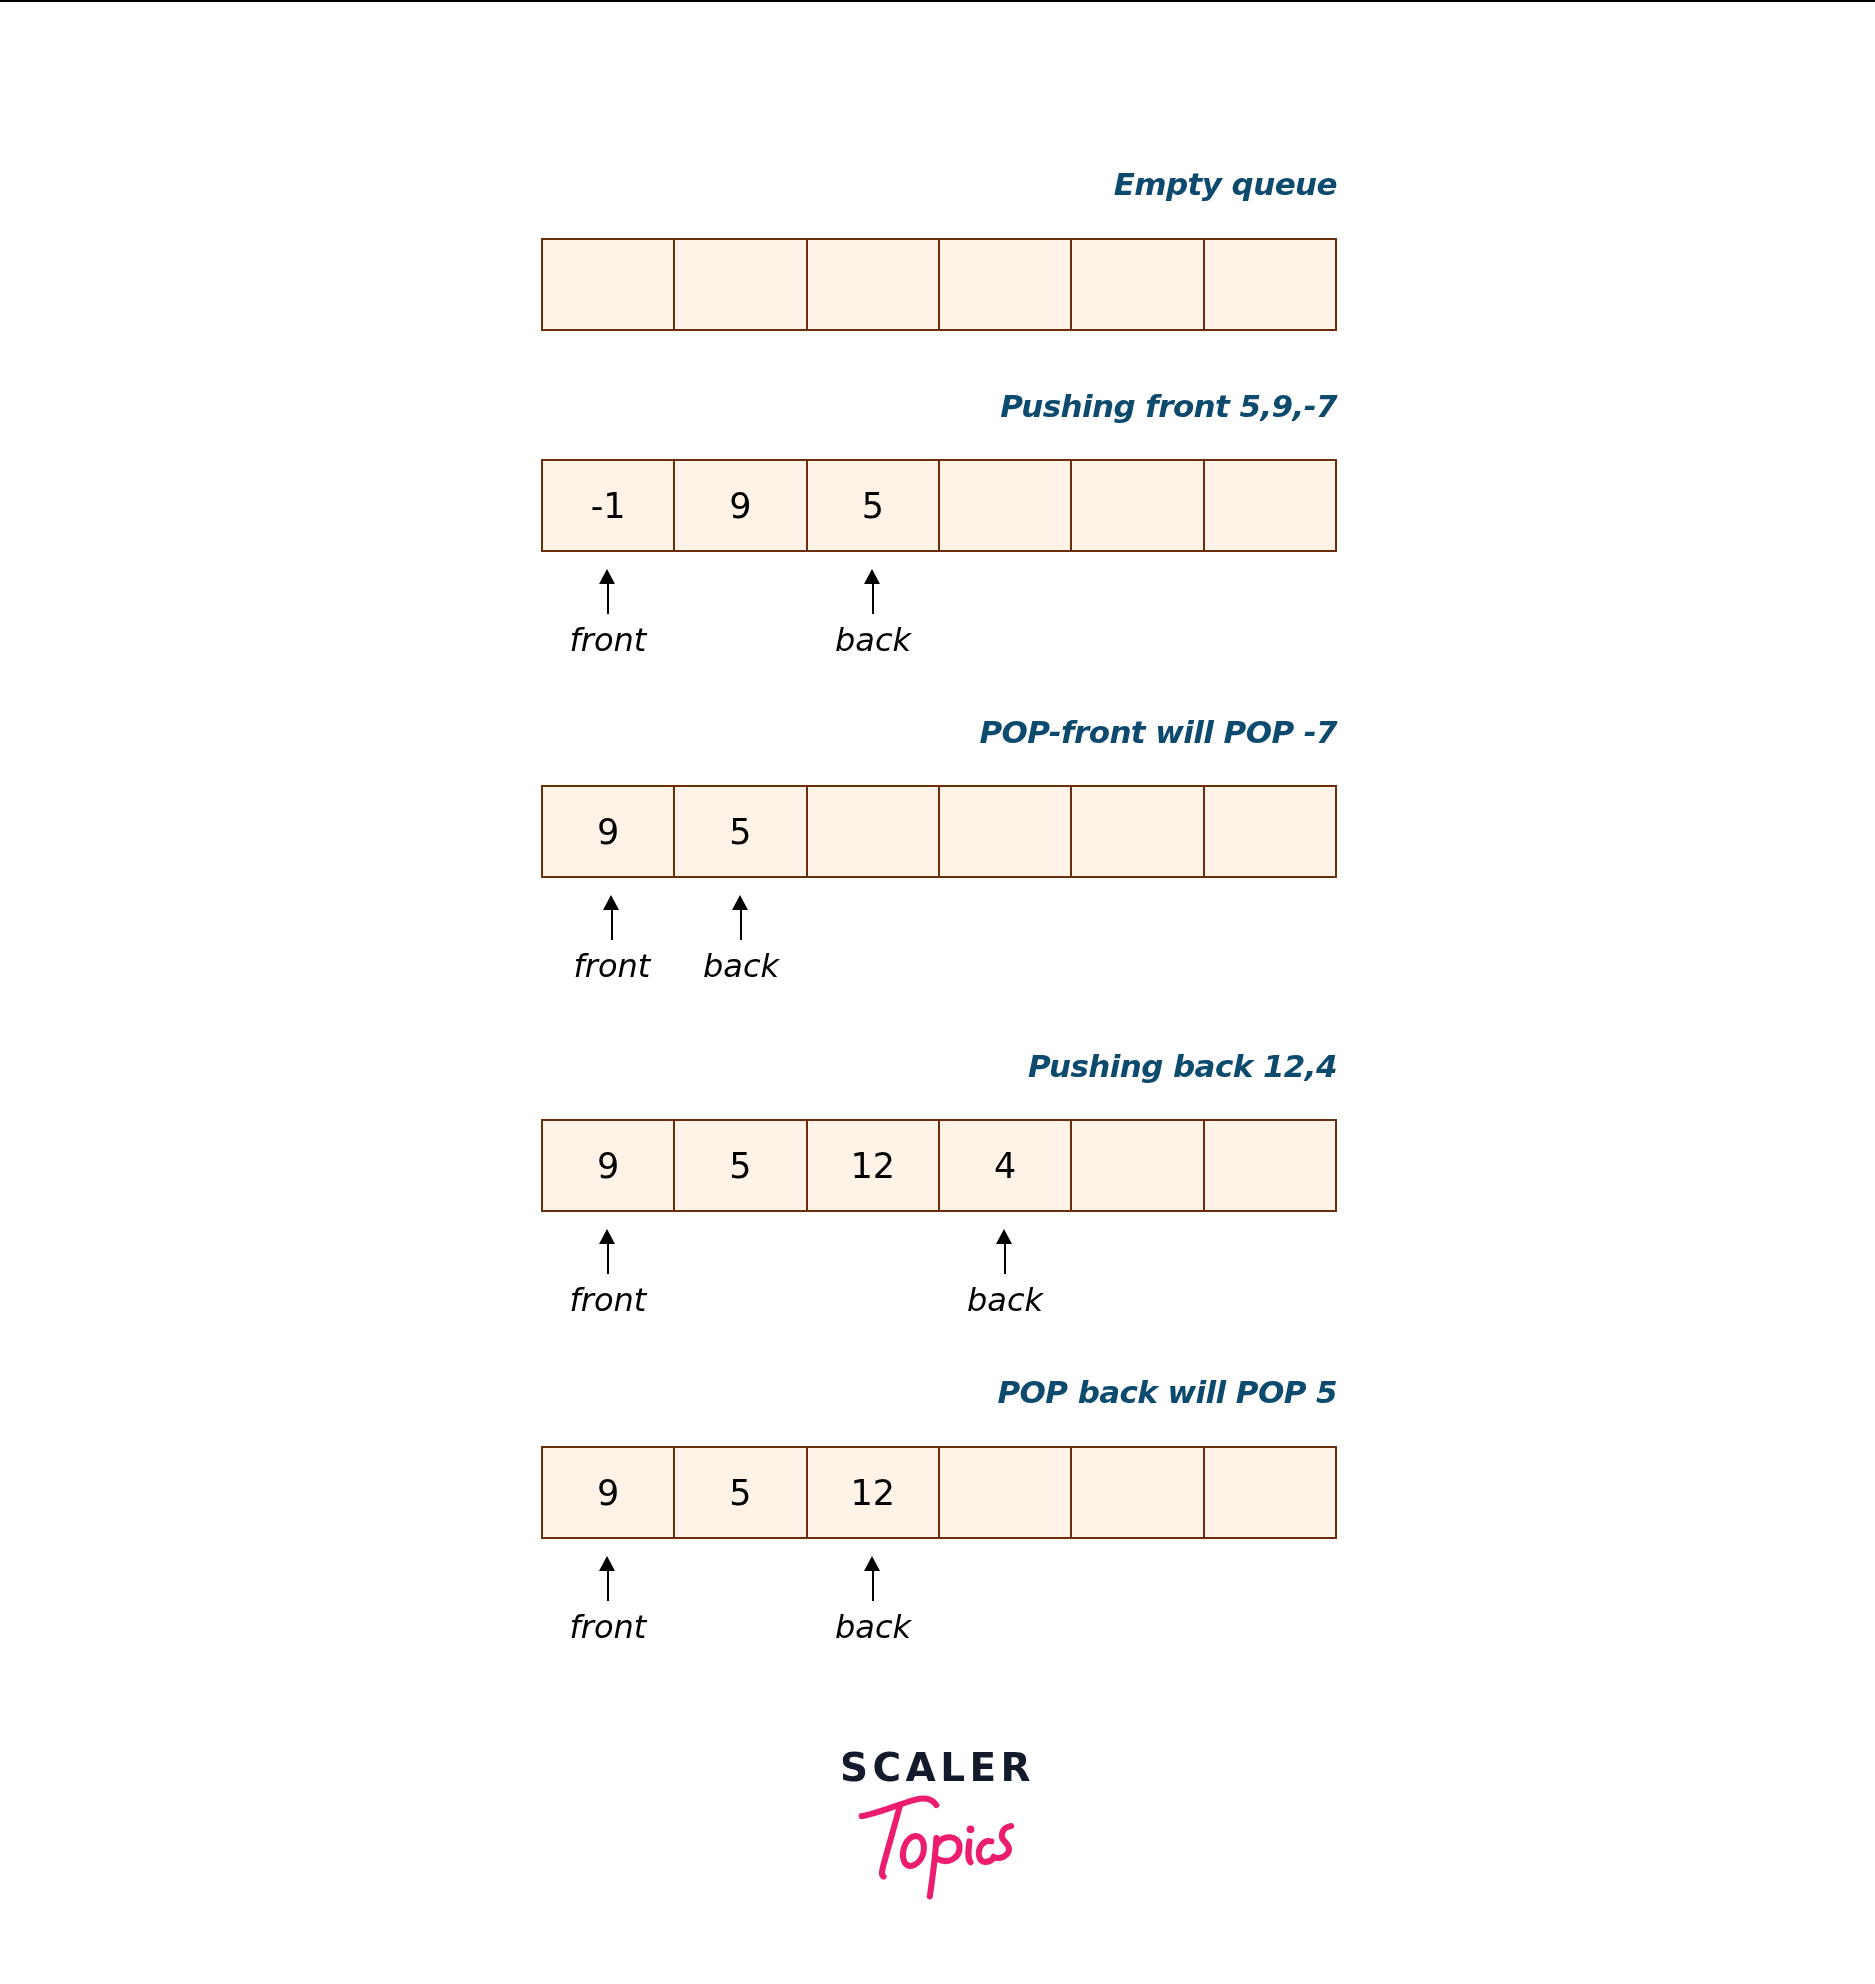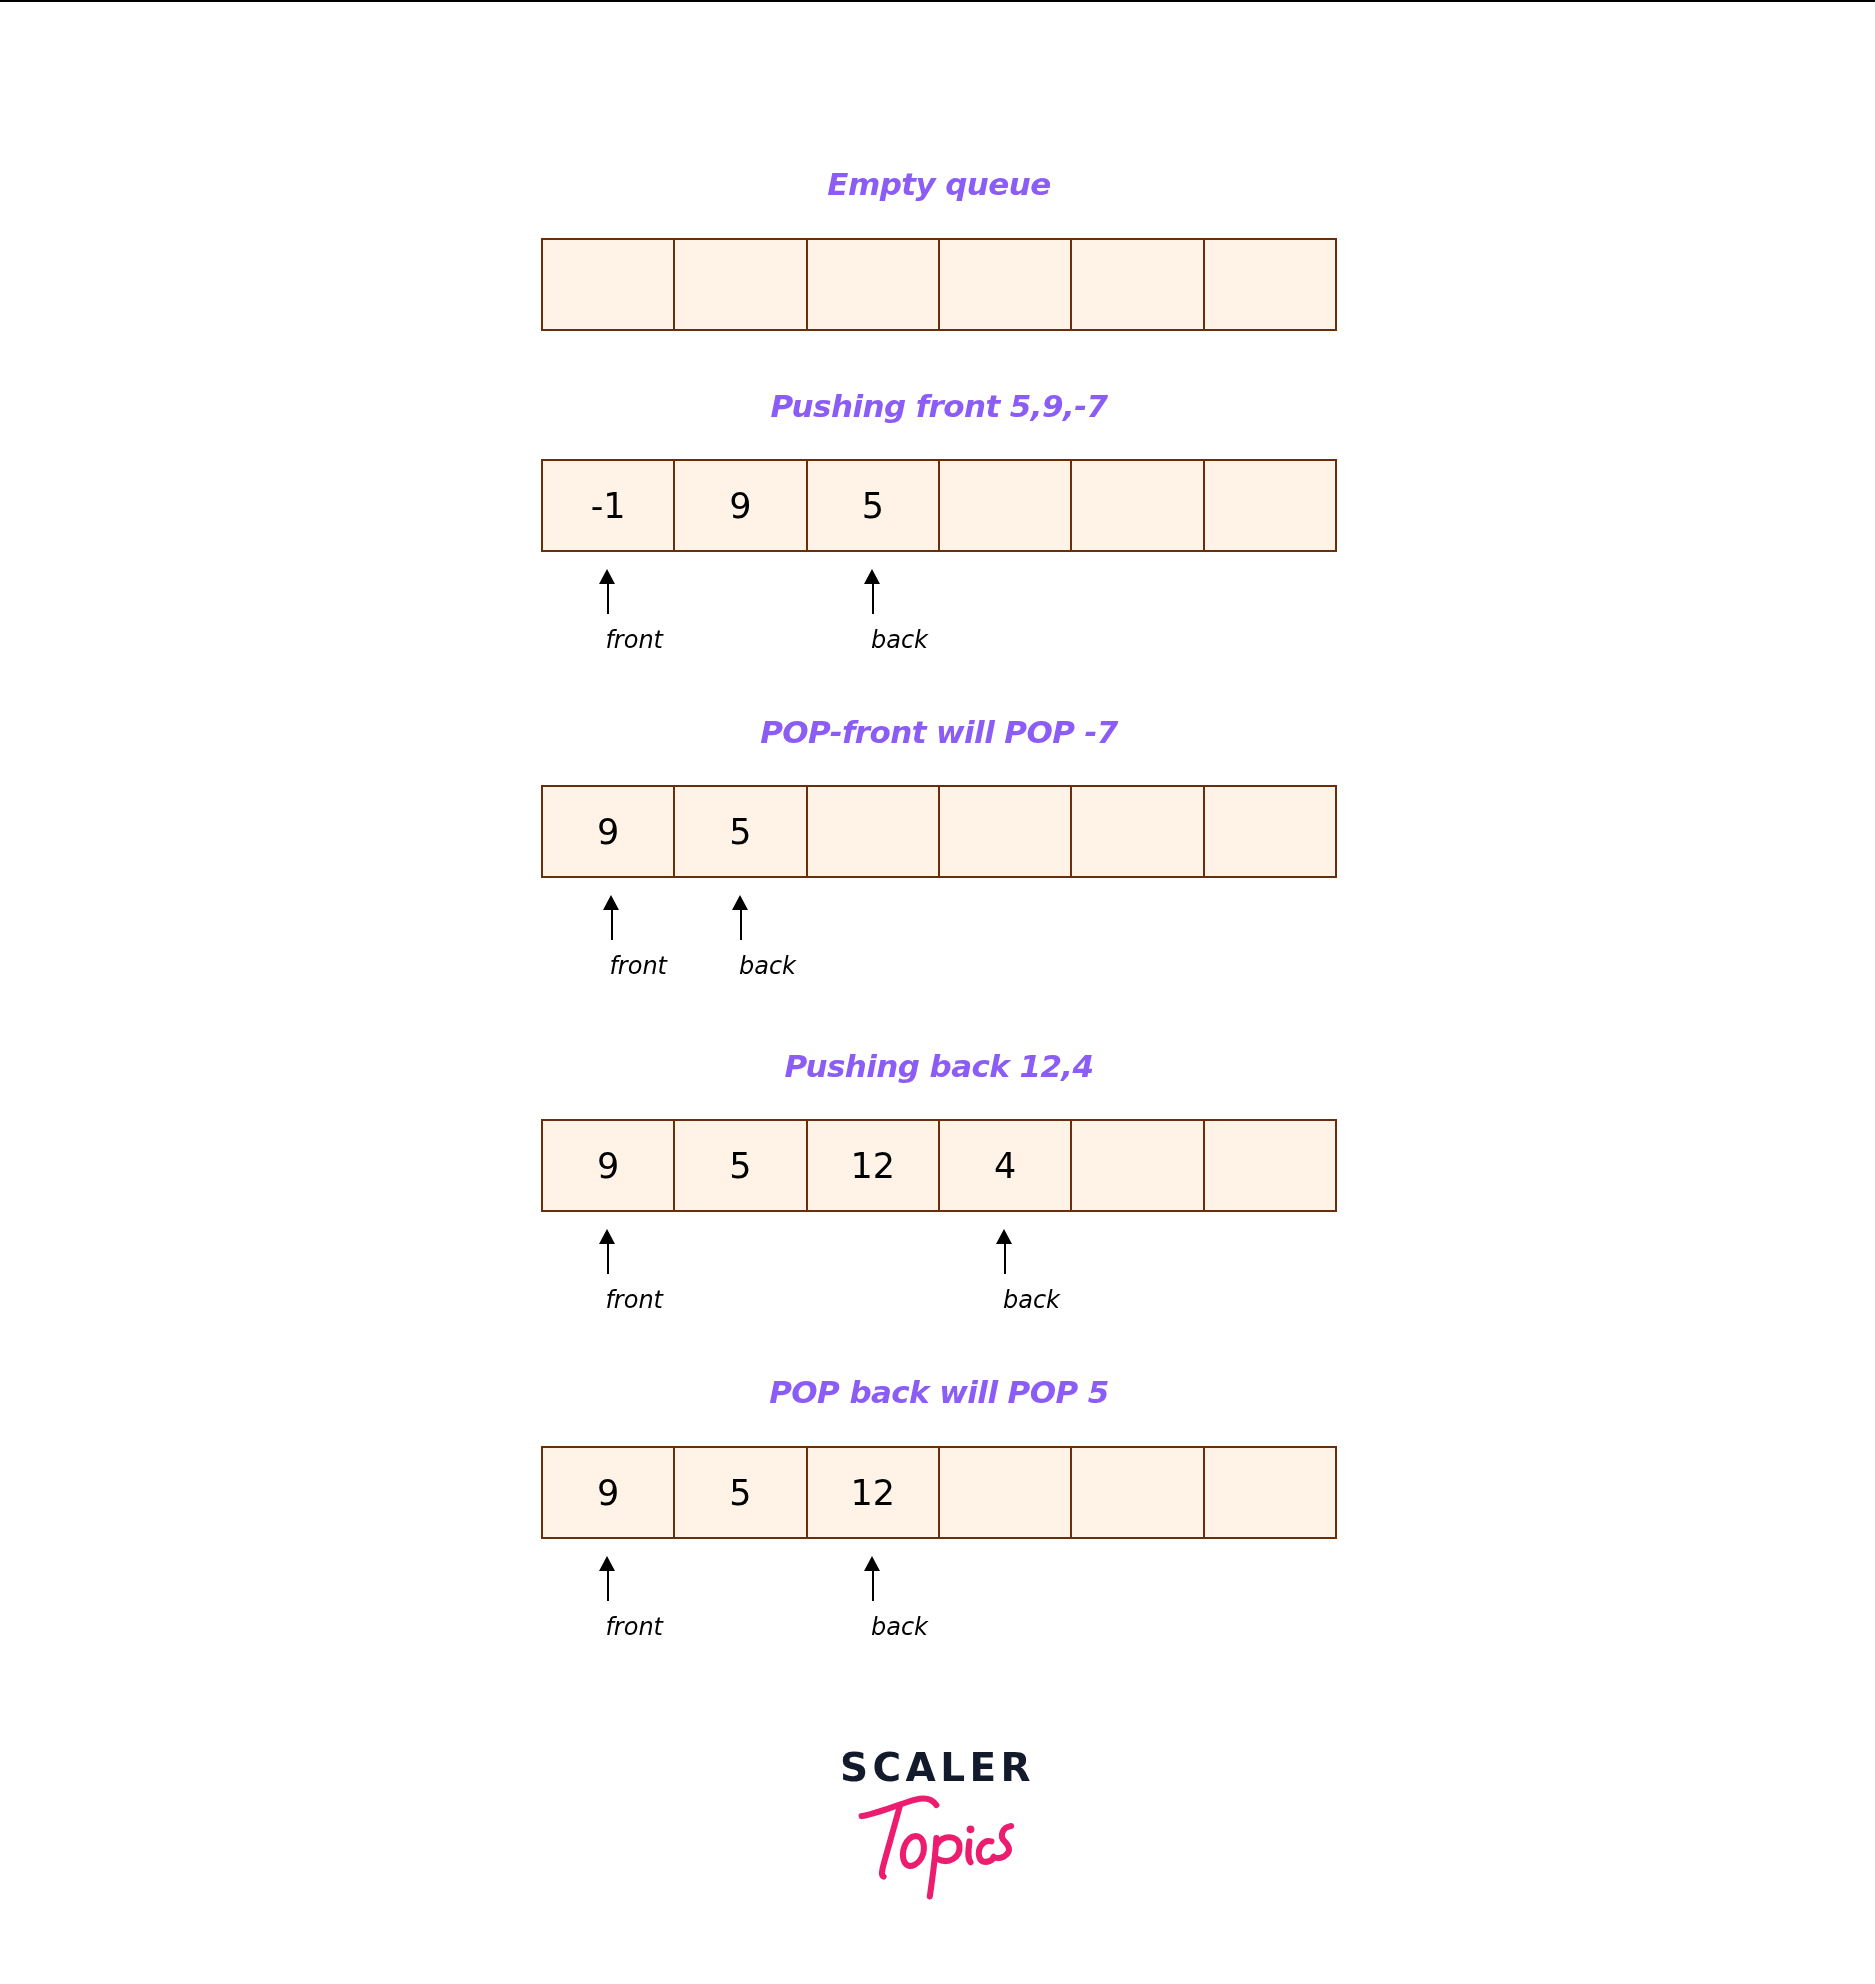--- a/index.html
+++ b/index.html
@@ -2,44 +2,44 @@
 <html style="font-size:8.8px"><head>
 <meta charset="utf-8">
 <style>
   html, body { margin: 0; padding: 0; }
   body {
     width: 1875px; height: 1985px; background: #ffffff; position: relative; overflow: hidden;
     font-family: "DejaVu Sans", "Liberation Sans", sans-serif;
   }
   .topline { position: absolute; left: 0; top: 0; width: 1875px; height: 2.2px; background: #000; }
   .title {
-    position: absolute; left: 541px; width: 796px; text-align: center;
+    position: absolute; left: 541px; width: 796px; text-align: right;
     font-family: "DejaVu Sans", sans-serif; font-weight: bold; font-style: italic;
-    font-size: 31px; line-height: 39px; color: #8b5cf6; letter-spacing: -0.6px;
+    font-size: 31px; line-height: 39px; color: #0c4a6e; letter-spacing: -0.6px;
   }
   .queue {
     position: absolute; left: 541px; width: 796px; height: 93px; display: flex;
     box-sizing: border-box; border: 2.2px solid #6B2E0A; background: #FEF3E6;
   }
   .cell {
     flex: 1 1 0; box-sizing: border-box; border-right: 2.2px solid #6B2E0A;
     display: flex; align-items: center; justify-content: center;
     font-family: "DejaVu Sans", sans-serif; font-size: 35px; color: #000;
   }
   .cell:last-child { border-right: none; }
   .pointer { position: absolute; width: 110px; margin-left: -55px; text-align: center; }
   .arrow { position: relative; width: 110px; height: 45px; }
   .arrow .head {
     position: absolute; left: 46px; top: 0; width: 0; height: 0;
     border-left: 8.8px solid transparent; border-right: 8.8px solid transparent; border-bottom: 15px solid #000;
   }
   .arrow .shaft { position: absolute; left: 54px; top: 11px; width: 2.2px; height: 34px; background: #000; }
   .plabel {
     display: block; margin-top: 6.6px; font-family: "DejaVu Sans", sans-serif; font-style: italic;
-    font-size: 24px; line-height: 39px; color: #000; text-align: right;
+    font-size: 32px; line-height: 39px; color: #000;
   }
   .logo { position: absolute; left: 827px; top: 1743px; width: 221px; height: 160px; }
   .logo-word {
     position: absolute; left: 0; top: 7.7px; width: 221px; text-align: center;
     font-family: "DejaVu Sans", sans-serif; font-weight: bold; font-size: 39px; letter-spacing: 4.4px;
     color: #131A2C; line-height: 33px;
   }
   .logo-script { position: absolute; left: 27.6px; top: 39px; width: 165px; height: 121px; }
 </style>
 </head>

